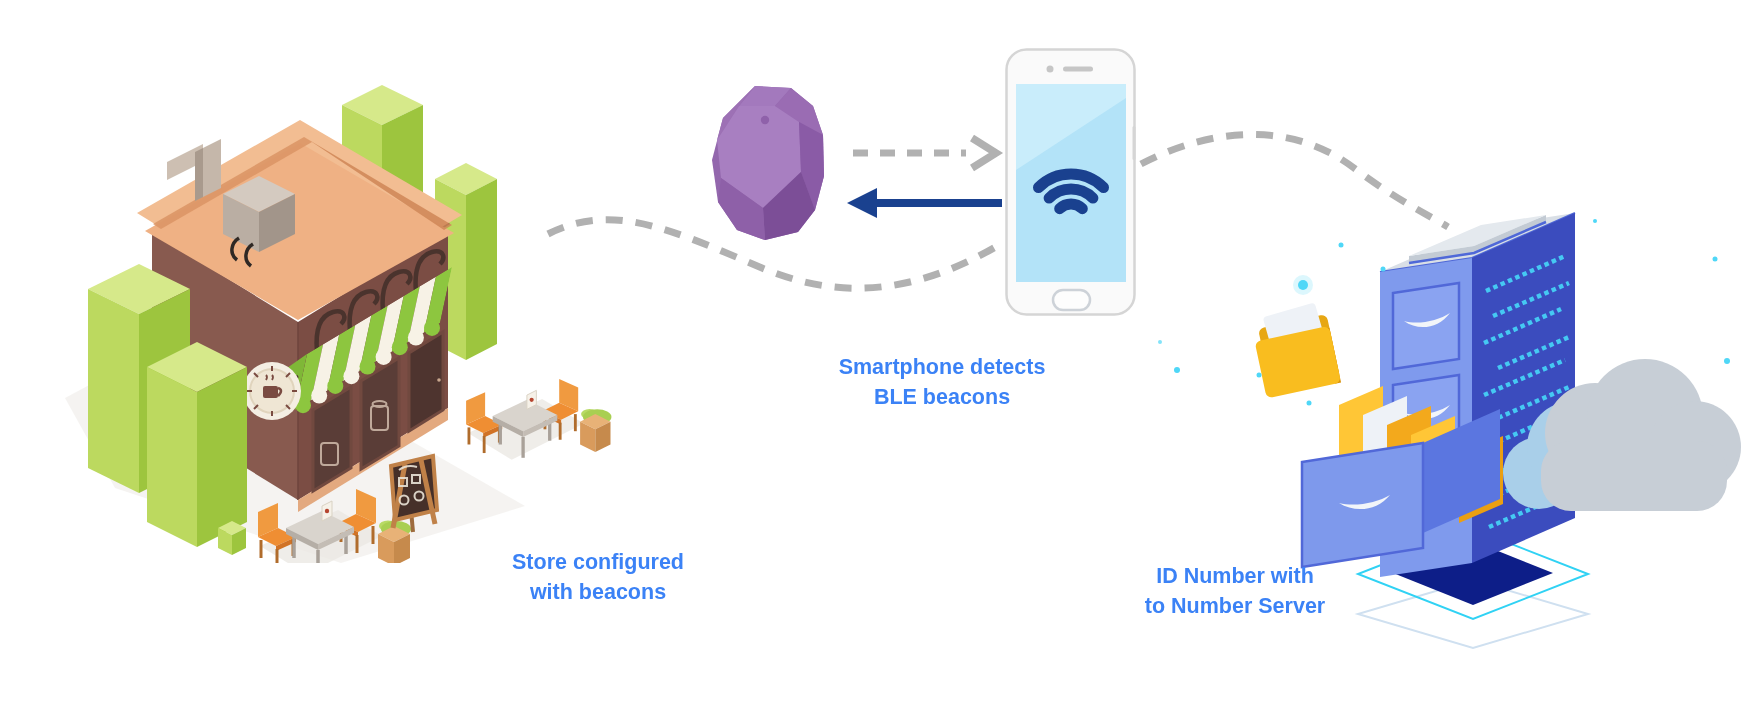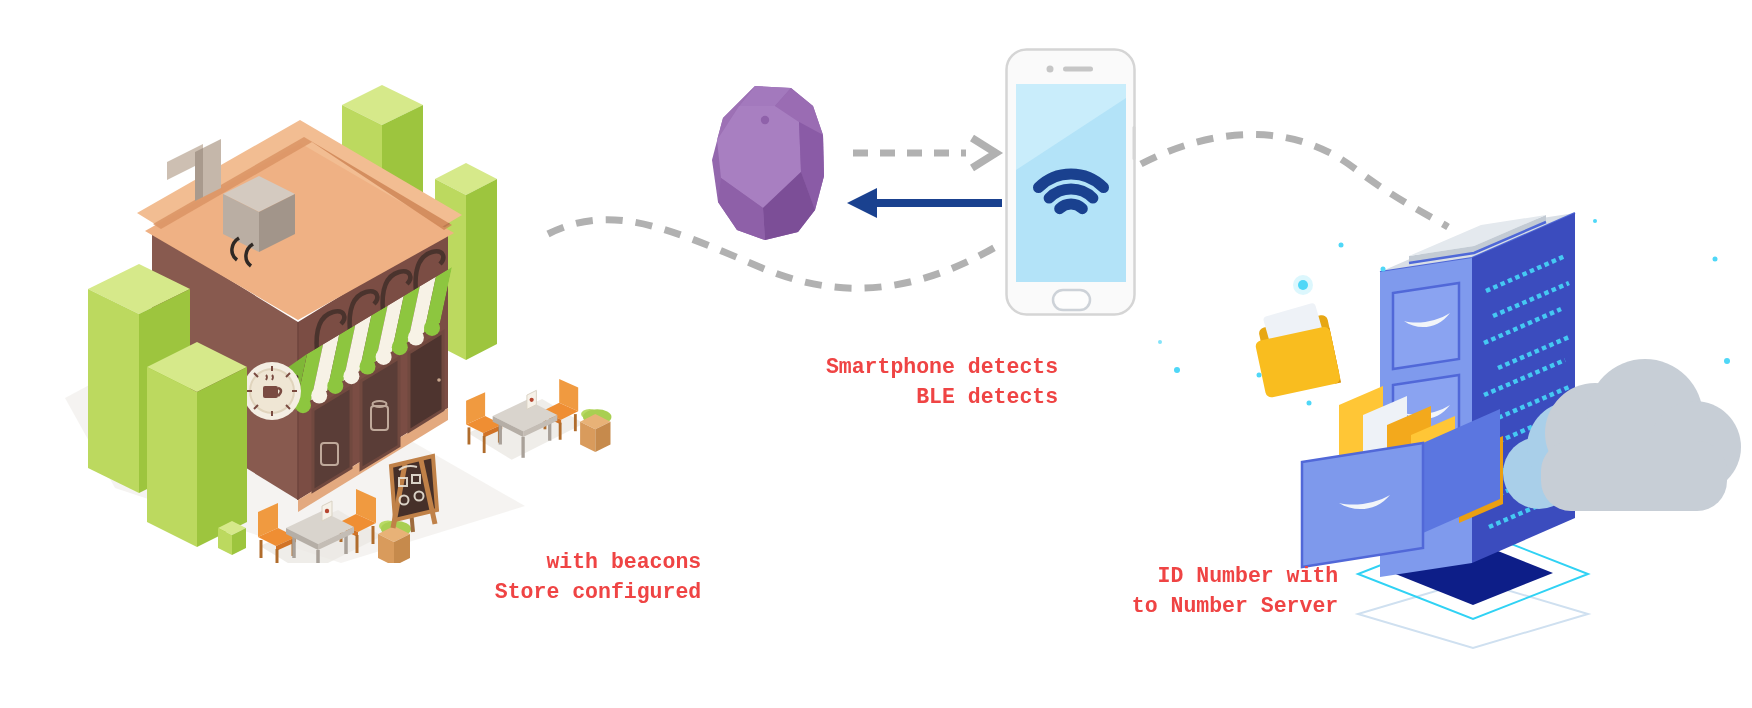--- a/index.html
+++ b/index.html
@@ -1,22 +1,22 @@
 <!DOCTYPE html>
 <html><head>
 <meta charset="utf-8">
 <title>Beacon Diagram</title>
 <style>
   html,body{margin:0;padding:0;background:#ffffff;}
   #canvas{position:relative;width:1752px;height:708px;background:#ffffff;overflow:hidden;
           font-family:"Liberation Sans",sans-serif;}
   .illo{position:absolute;}
-  .caption{position:absolute;transform:translateX(-50%);text-align:right;white-space:nowrap;
-           font-weight:700;font-size:21.5px;line-height:30px;color:#ef4444;
-           font-family:Liberation Mono, monospace;}
+  .caption{position:absolute;transform:translateX(-50%);text-align:center;white-space:nowrap;
+           font-weight:700;font-size:21.5px;line-height:30px;color:#3b82f6;
+           font-family:Liberation Sans, sans-serif;}
 </style>
 </head>
 <body>
 
 <div id="canvas">
 
   <svg class="illo" style="left:0;top:0" width="1752" height="708" viewBox="0 0 1752 708">
     <path d="M548,234 C612,202 668,228 762,268 C832,297 908,300 1004,242" fill="none" stroke="#b1b1b1" stroke-width="7" stroke-dasharray="17 13"></path>
     <path d="M1141,164 C1212,127 1292,121 1354,168 C1398,201 1425,213 1448,227" fill="none" stroke="#b1b1b1" stroke-width="7" stroke-dasharray="17 13"></path>
     <g>
@@ -340,25 +340,25 @@
         <circle cx="140" cy="106" r="2.5"></circle>
       <circle cx="16" cy="212" r="2.5"></circle>
         <circle cx="66" cy="240" r="2.5"></circle>
       <circle cx="472" cy="96" r="2.5"></circle>
         <circle cx="484" cy="198" r="3"></circle>
       <circle cx="352" cy="58" r="2"></circle>
     </g>
   </svg>
 
   <div class="caption" style="left:598px;top:547px">
+    <div>Store configured</div>
     <div>with beacons</div>
-    <div>Store configured</div>
   </div>
   <div class="caption" style="left:942px;top:352px">
     <div>Smartphone detects</div>
-    <div>BLE detects</div>
+    <div>BLE beacons</div>
   </div>
   <div class="caption" style="left:1235px;top:561px">
     <div>ID Number with</div>
     <div>to Number Server</div>
   </div>
 
 </div>
 
 </body></html>

